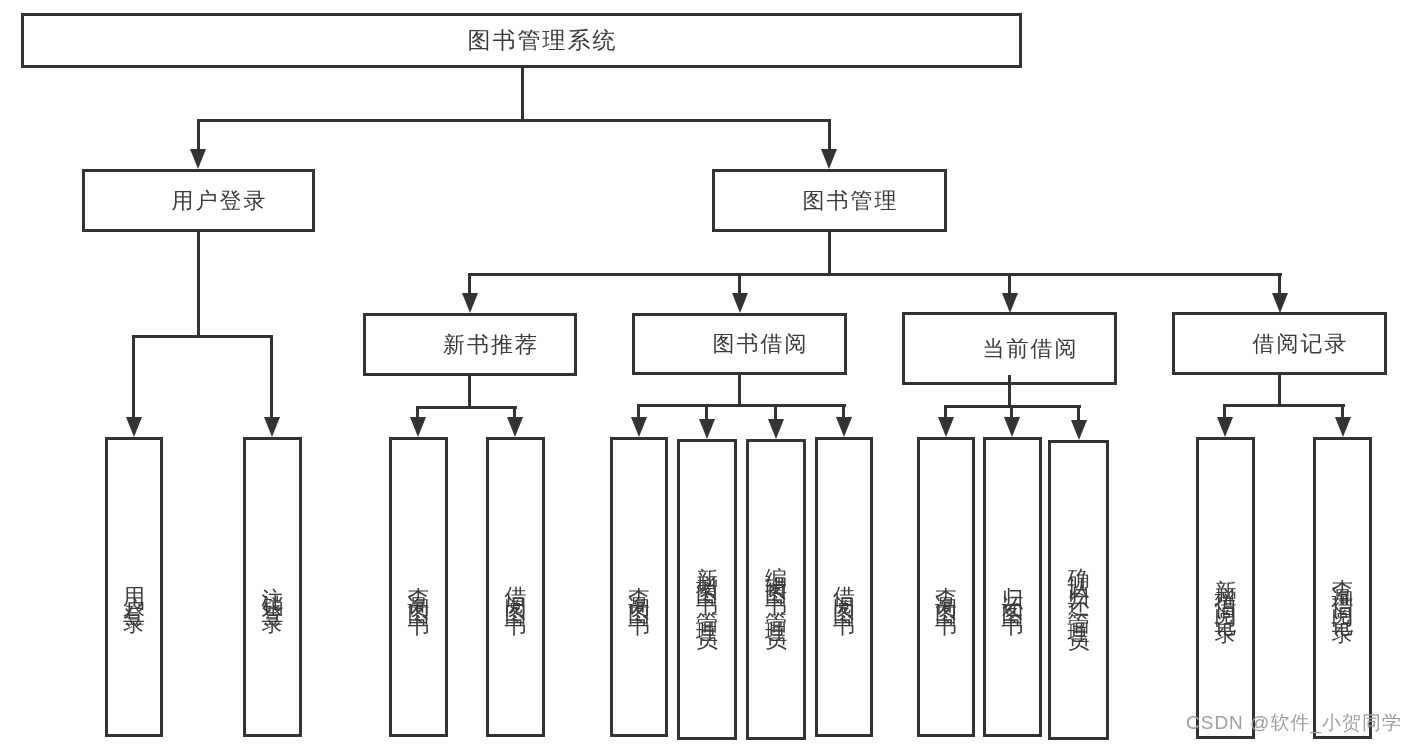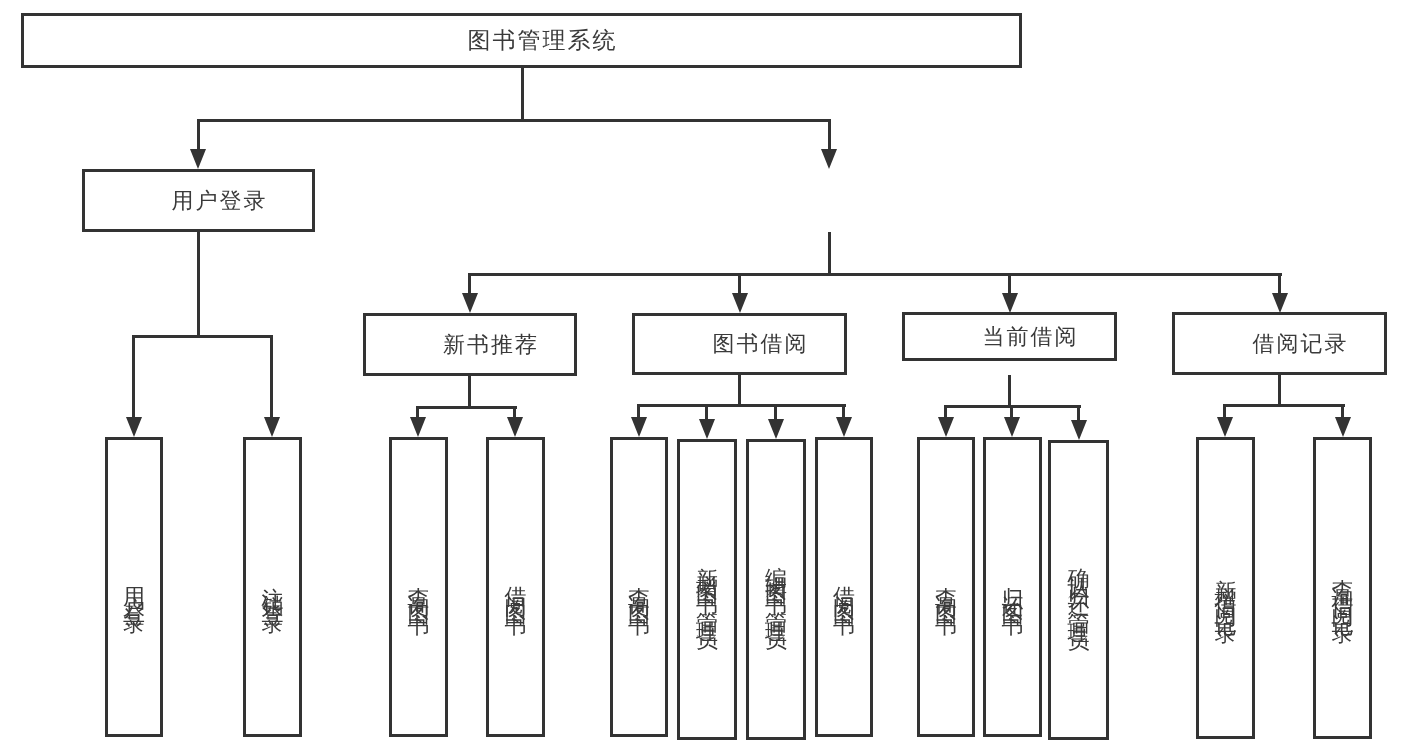--- a/index.html
+++ b/index.html
@@ -70,20 +70,21 @@
   <div class="hbox root-box" style="left:21px;top:13px;width:1001px;height:55px">图书管理系统</div>
 
   <div class="vline" style="left:521px;top:67px;height:55px"></div>
   <div class="hline" style="left:197px;top:119px;width:634px"></div>
   <div class="vline" style="left:197px;top:119px;height:33px"></div>
   <div class="arr" style="left:190px;top:149px"></div>
   <div class="vline" style="left:828px;top:119px;height:33px"></div>
   <div class="arr" style="left:821px;top:149px"></div>
 
   <div class="hbox" style="left:82px;top:169px;width:233px;height:63px">用户登录</div>
+  <div class="hbox" style="left:712px;top:169px;width:235px;height:63px">图书管理</div>
 
   <div class="vline" style="left:197px;top:232px;height:106px"></div>
   <div class="hline" style="left:132px;top:335px;width:141px"></div>
   <div class="vline" style="left:132px;top:335px;height:84px"></div>
   <div class="arr" style="left:126px;top:417px"></div>
   <div class="vline" style="left:270px;top:335px;height:84px"></div>
   <div class="arr" style="left:264px;top:417px"></div>
 
   <div class="vline" style="left:828px;top:232px;height:44px"></div>
   <div class="hline" style="left:468px;top:273px;width:814px"></div>
@@ -91,21 +92,21 @@
   <div class="arr" style="left:462px;top:293px"></div>
   <div class="vline" style="left:738px;top:273px;height:24px"></div>
   <div class="arr" style="left:732px;top:293px"></div>
   <div class="vline" style="left:1008px;top:273px;height:24px"></div>
   <div class="arr" style="left:1002px;top:293px"></div>
   <div class="vline" style="left:1278px;top:273px;height:24px"></div>
   <div class="arr" style="left:1272px;top:293px"></div>
 
   <div class="hbox" style="left:363px;top:313px;width:214px;height:63px">新书推荐</div>
   <div class="hbox" style="left:632px;top:313px;width:215px;height:62px">图书借阅</div>
-  <div class="hbox" style="left:902px;top:312px;width:215px;height:49px">当前借阅</div>
+  <div class="hbox" style="left:902px;top:312px;width:215px;height:73px">当前借阅</div>
   <div class="hbox" style="left:1172px;top:312px;width:215px;height:63px">借阅记录</div>
 
   <div class="vline" style="left:468px;top:376px;height:32px"></div>
   <div class="hline" style="left:416px;top:406px;width:101px"></div>
   <div class="vline" style="left:416px;top:406px;height:13px"></div>
   <div class="arr" style="left:410px;top:417px"></div>
   <div class="vline" style="left:513px;top:406px;height:13px"></div>
   <div class="arr" style="left:507px;top:417px"></div>
 
   <div class="vline" style="left:738px;top:374px;height:32px"></div>
@@ -172,14 +173,15 @@
     <span class="vtext">确认归还（管理员）</span>
   </div>
 
   <div class="leaf" style="left:1196px;top:437px;width:59px;height:302px">
     <span class="vtext">新增借阅记录</span>
   </div>
   <div class="leaf" style="left:1313px;top:437px;width:59px;height:302px">
     <span class="vtext">查询借阅记录</span>
   </div>
 
+  <div class="watermark">CSDN @软件_小贺同学</div>
 
 </div>
 
 </body></html>

